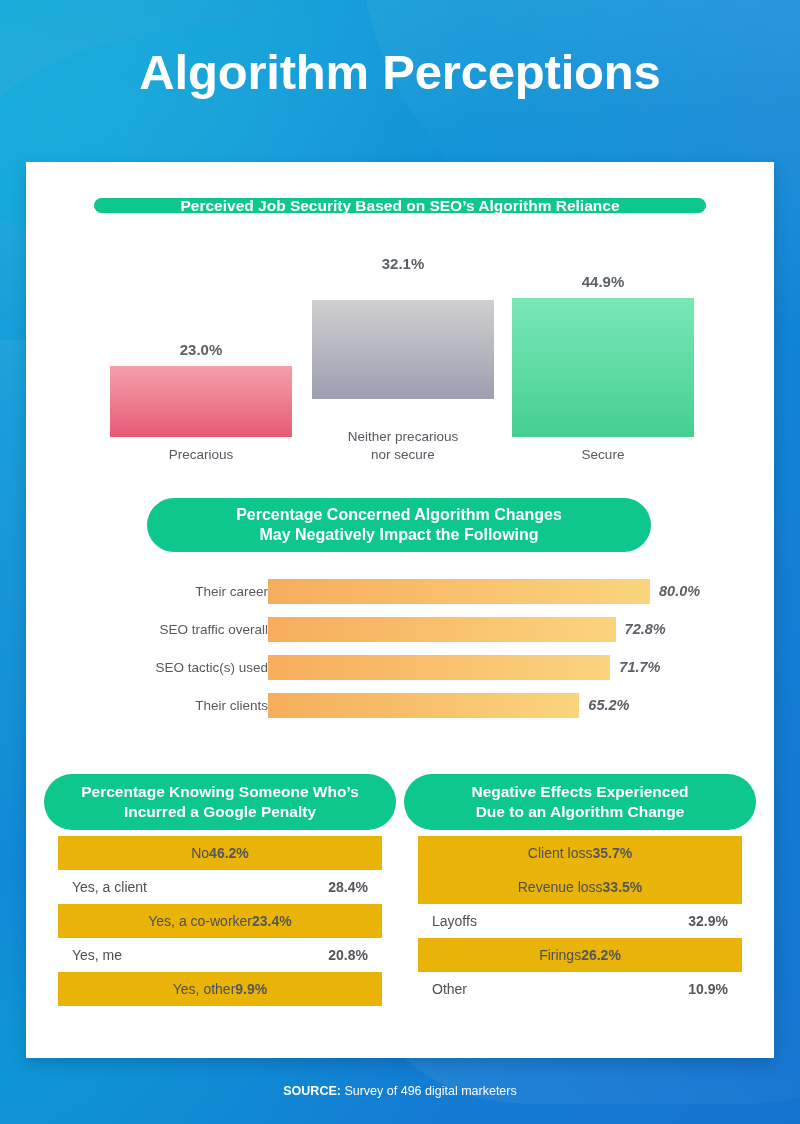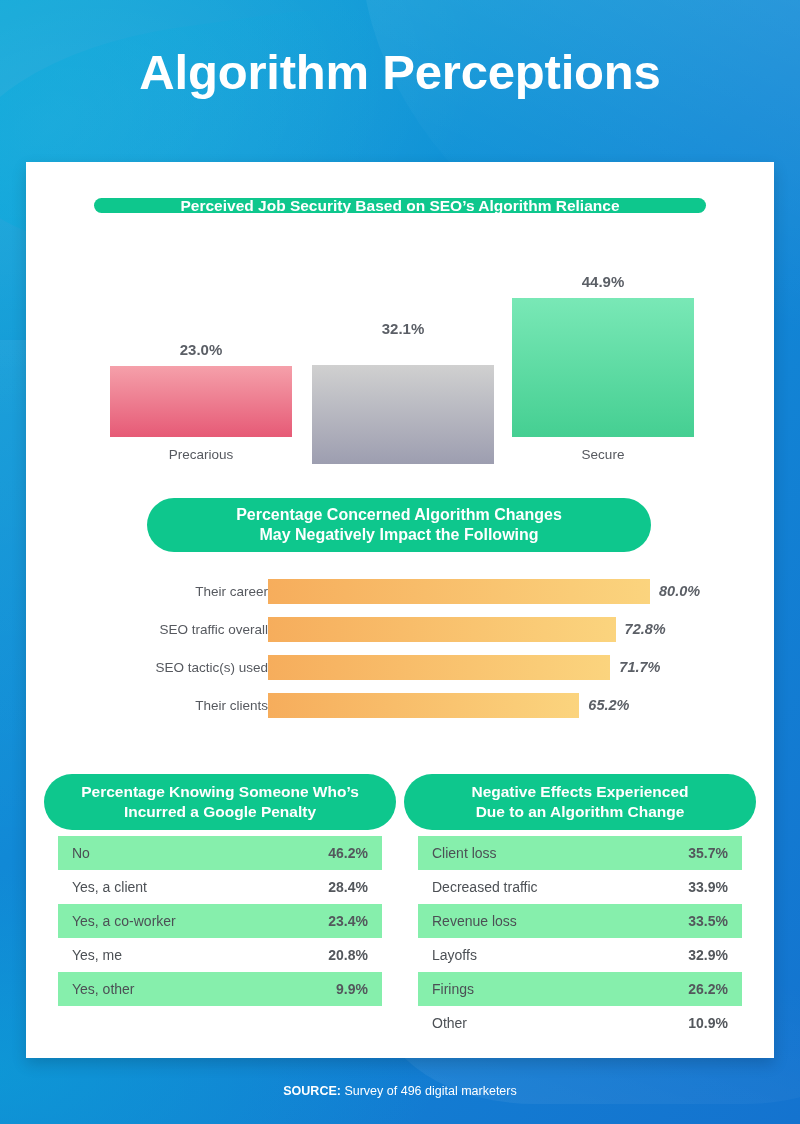--- a/index.html
+++ b/index.html
@@ -144,21 +144,21 @@
     width:352px; height:56px;
     font-size:15.5px; line-height:1.28;
     padding:0 16px;
   }
   .table-body { margin-top:6px; width:352px; padding:0 14px; }
   .table-row {
     display:flex; align-items:center; justify-content:space-between;
     height:34px; padding:0 14px;
     font-size:14px; color:#4c5055;
   }
-  .table-row.alt { background:#86efac; }
+  .table-row.alt { background:#eab308;justify-content:center; }
   .table-row .val { font-weight:bold; color:#53575c; }
 
   
   #source-footer {
     position:absolute; left:0; bottom:26px; width:800px;
     text-align:center; color:#ffffff; font-size:12.5px;
   }
   #source-footer b { font-weight:bold; }
 </style>
 </head>
@@ -181,20 +181,24 @@
 
   <div id="vbar-chart">
     <div class="vbar-col c0">
       <span class="vbar-value">23.0%</span>
       <div class="vbar-rect pink" style="height: 71.208px;"></div>
       <span class="vbar-label">Precarious</span>
     </div>
     <div class="vbar-col c1">
       <span class="vbar-value">32.1%</span>
       <div class="vbar-rect gray" style="height: 99.3816px;"></div>
+      <span class="vbar-label">
+        <span>Neither precarious</span><br>
+        <span>nor secure</span>
+      </span>
     </div>
     <div class="vbar-col c2">
       <span class="vbar-value">44.9%</span>
       <div class="vbar-rect green" style="height: 139.01px;"></div>
       <span class="vbar-label">Secure</span>
     </div>
   </div>
 
   <div id="pill-concerned" class="pill">
     <div>
@@ -270,24 +274,20 @@
       <div>
         <span>Negative Effects Experienced</span><br>
         <span>Due to an Algorithm Change</span>
       </div>
     </div>
     <div class="table-body">
       <div class="table-row alt">
         <span>Client loss</span>
         <span class="val">35.7%</span>
       </div>
-      <div class="table-row">
-        <span>Decreased traffic</span>
-        <span class="val">33.9%</span>
-      </div>
       <div class="table-row alt">
         <span>Revenue loss</span>
         <span class="val">33.5%</span>
       </div>
       <div class="table-row">
         <span>Layoffs</span>
         <span class="val">32.9%</span>
       </div>
       <div class="table-row alt">
         <span>Firings</span>

